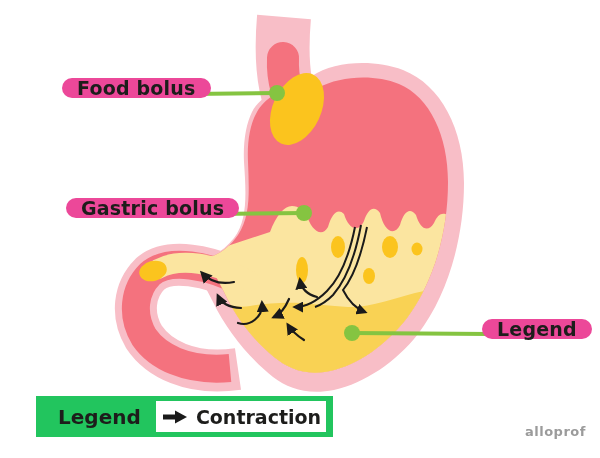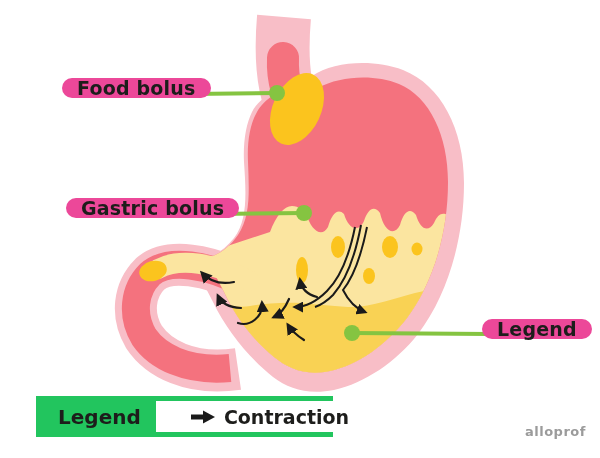--- a/index.html
+++ b/index.html
@@ -52,21 +52,20 @@
   .legend-item{
     position:absolute;
     left:120px;top:5px;
     width:170px;height:31px;
     background:#ffffff;
     display:flex;align-items:center;justify-content:center;
     gap:7px;
     color:#1d1d1b;
     font-size:19px;font-weight:700;
     white-space:nowrap;
-    padding-left:28px;
   }
   .legend-arrow{display:block;}
   .watermark{
     position:absolute;
     left:525px;top:424px;
     color:#9b9b9b;
     font-size:13px;
     font-weight:700;
     letter-spacing:.5px;
   }

